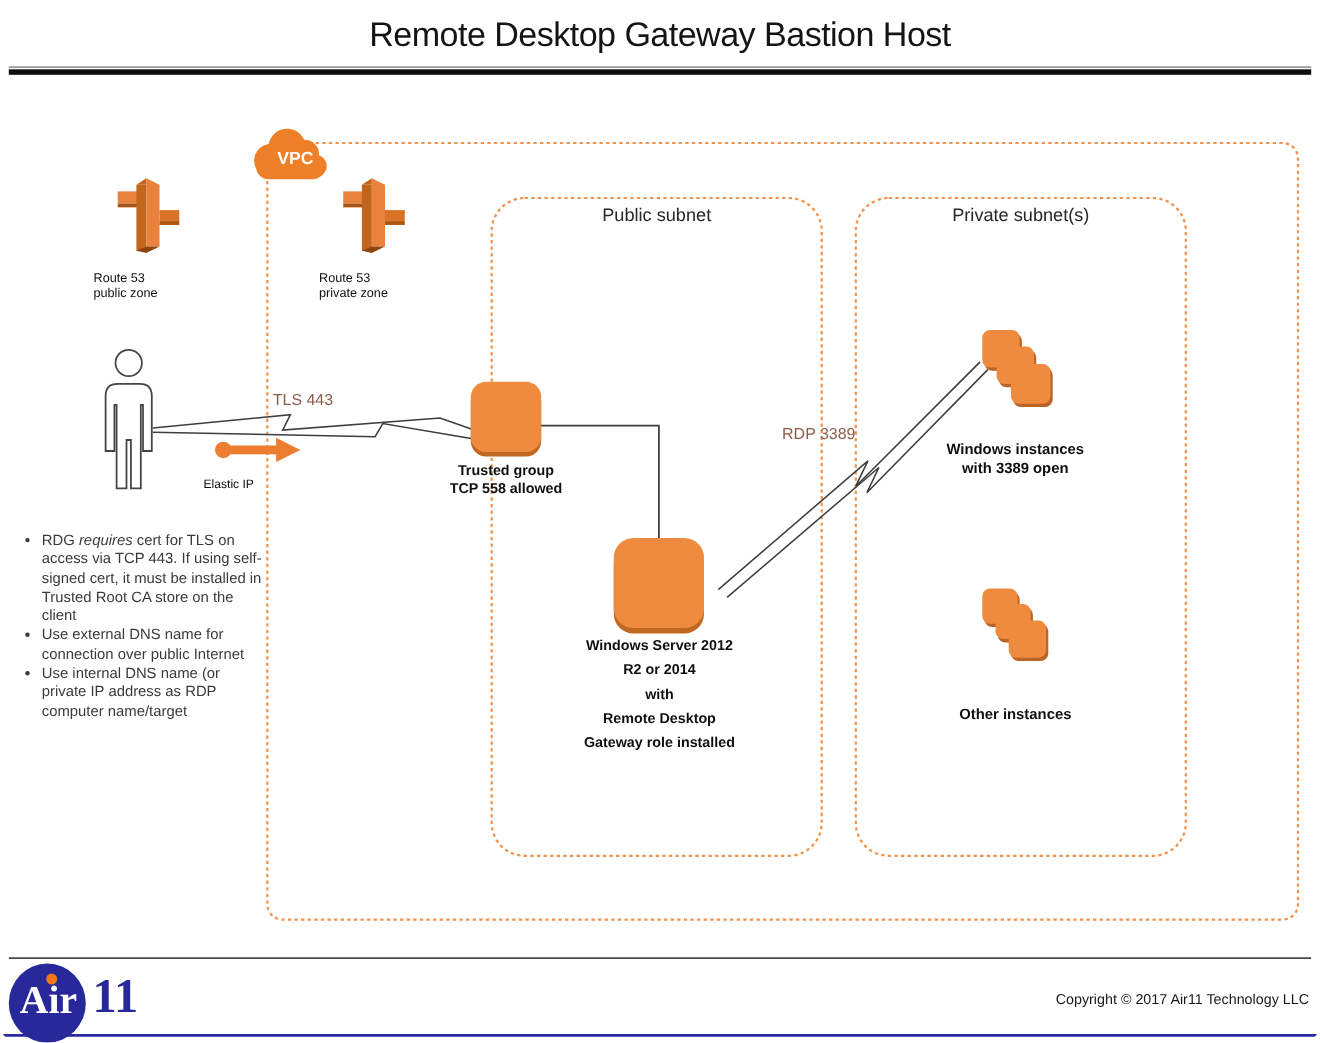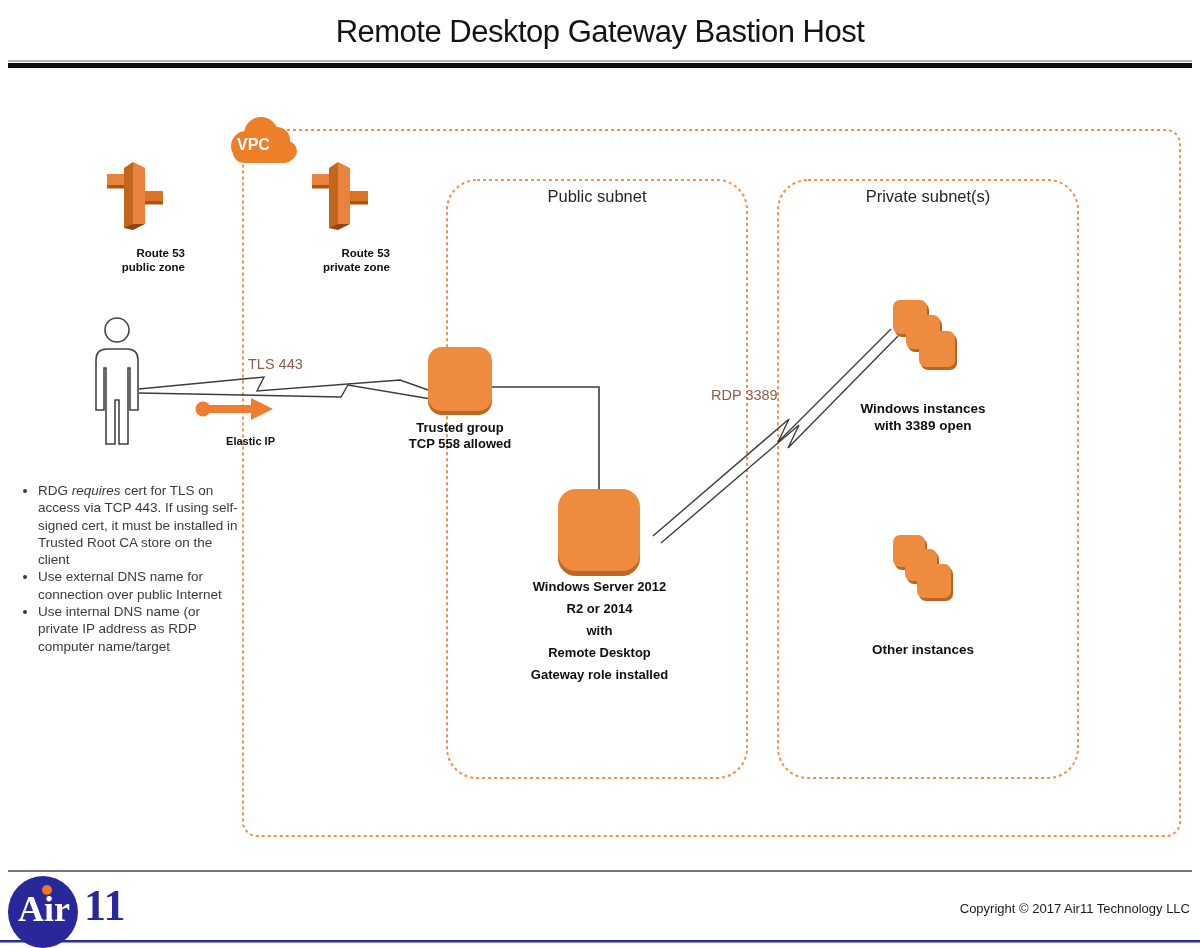--- a/index.html
+++ b/index.html
@@ -1,24 +1,24 @@
 <!DOCTYPE html>
 <html><head>
 <meta charset="utf-8">
 <style>
   html,body{margin:0;padding:0;background:#fff;}
   #page{position:relative;width:1200px;height:948px;overflow:hidden;background:#fff;
-        font-family:"Liberation Sans",sans-serif;}
+        font-family:"Liberation Sans",sans-serif;border-radius:17px;}
   .abs{position:absolute;}
   #title{top:14px;left:0;width:100%;text-align:center;font-size:31px;color:#141414;
          letter-spacing:-0.5px;font-family:"Liberation Sans",sans-serif;}
   #svg-layer{position:absolute;top:0;left:0;}
-  .vpc-label{left:237px;top:136px;width:48px;text-align:left;color:#fff;
+  .vpc-label{left:237px;top:136px;width:48px;text-align:right;color:#fff;
              font-weight:bold;font-size:16px;}
-  .icon-label{font-weight:bold;font-size:11.5px;color:#0f0f0f;text-align:right;line-height:14px;}
+  .icon-label{font-weight:normal;font-size:11.5px;color:#0f0f0f;text-align:left;line-height:14px;}
   .subnet-label{font-size:16.5px;color:#262626;text-align:center;}
   .port-label{font-size:14.5px;color:#8C5C4B;}
   .node-label{font-weight:bold;font-size:13px;color:#0f0f0f;text-align:center;line-height:16px;}
   #server-label{left:502px;top:576px;width:195px;font-weight:bold;font-size:13px;
                 color:#0f0f0f;text-align:center;line-height:22px;}
   #notes{left:8px;top:482px;width:232px;}
   #notes ul{margin:0;padding-left:30px;}
   #notes li{font-size:13.5px;line-height:17.3px;color:#3a3a3a;}
   #logo-circle{left:8px;top:876px;width:70px;height:72px;border-radius:50%;background:#28289B;}
   #logo-air{left:14px;top:888px;width:60px;text-align:center;color:#fff;font-weight:bold;

